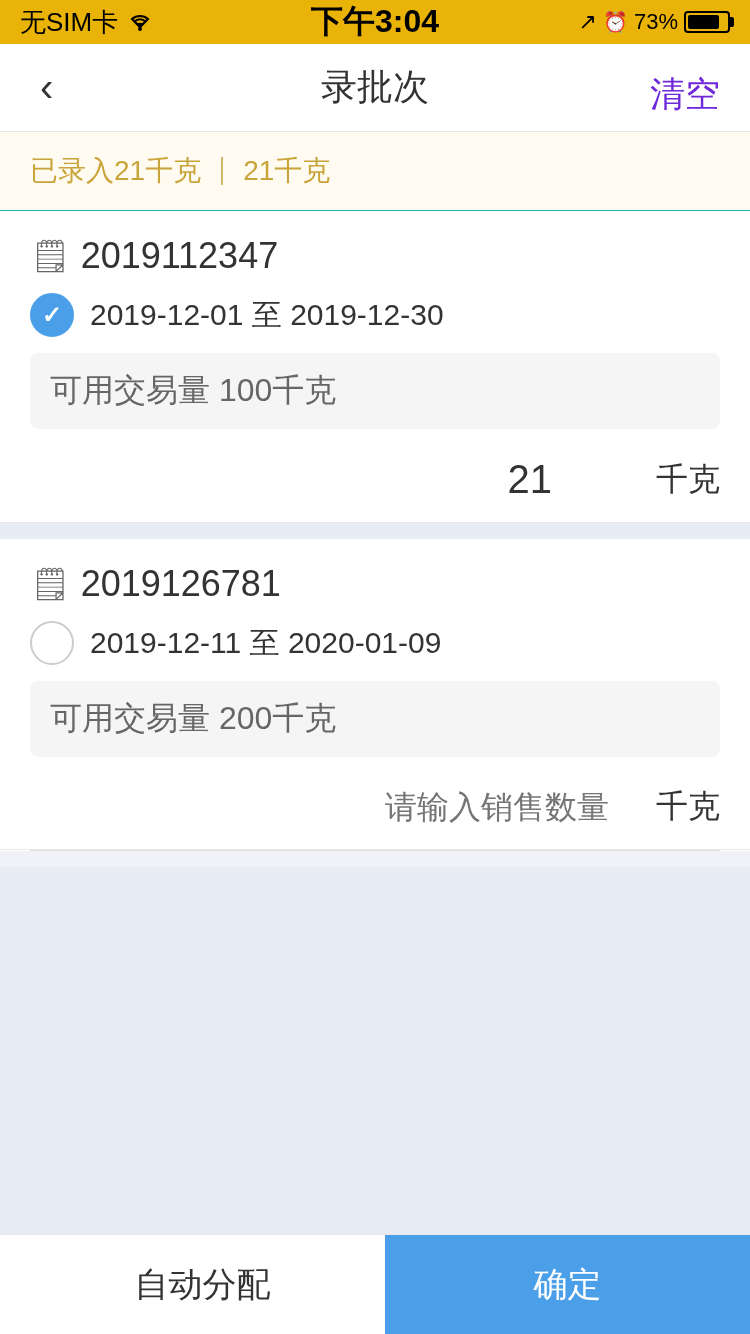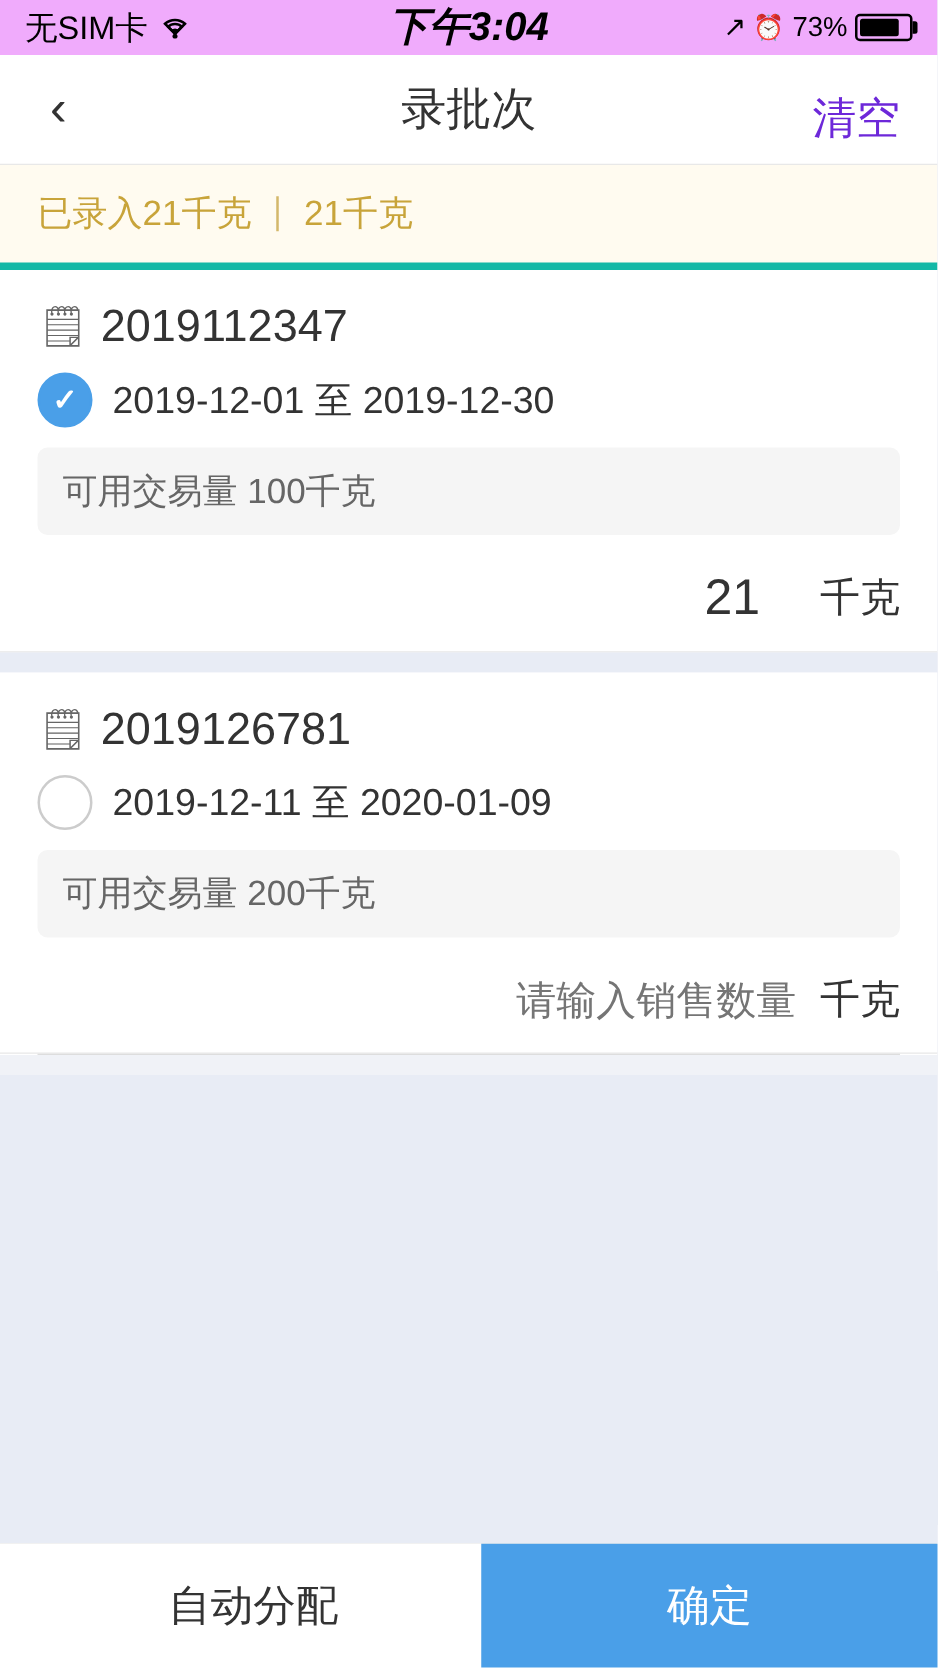--- a/index.html
+++ b/index.html
@@ -9,42 +9,41 @@
       min-height: 1334px;
       font-family: -apple-system, 'PingFang SC', 'Helvetica Neue', Arial, sans-serif;
       background: #f0f2f7;
       overflow-x: hidden;
     }
 
     
     .status-bar {
       width: 750px;
       height: 44px;
-      background: #f0abfc;
+      background: #eab308;
       display: flex;
       align-items: center;
       justify-content: space-between;
       padding: 0 20px;
       font-size: 28px;
     }
     .status-left {
       display: flex;
       align-items: center;
       gap: 8px;
       font-size: 26px;
       color: #000;
     }
     .status-center {
       font-size: 32px;
       font-weight: 600;
       color: #000;
       position: absolute;
       left: 50%;
       transform: translateX(-50%);
-      font-style: italic;
     }
     .status-right {
       display: flex;
       align-items: center;
       gap: 6px;
       font-size: 26px;
       color: #000;
     }
     .battery-icon {
       width: 46px;
@@ -108,21 +107,21 @@
       margin-top: 13px;
     }
 
     
     .summary-banner {
       background: #fffbf0;
       padding: 20px 30px;
       display: flex;
       align-items: center;
       gap: 20px;
-      border-bottom: 6px solid #14b8a6;
+      border-bottom: 1px solid #14b8a6;
     }
     .summary-recorded {
       font-size: 28px;
       color: #c8a43a;
     }
     .summary-divider {
       width: 2px;
       height: 28px;
       background: #d4b86a;
     }
@@ -184,30 +183,30 @@
       color: #333;
     }
 
     .batch-qty-row {
       margin: 0 30px 20px 30px;
       background: #f5f5f5;
       border-radius: 8px;
       padding: 16px 20px;
     }
     .batch-qty-text {
-      font-size: 28px;
+      font-size: 32px;
       color: #666;
     }
 
     .batch-input-row {
       display: flex;
       align-items: center;
       justify-content: flex-end;
       padding: 8px 30px 20px 30px;
-      gap: 4px;
+      gap: 32px;
       border-bottom: 1px solid #e8e8e8;
     }
     .batch-input-value {
       font-size: 40px;
       color: #333;
       font-weight: 500;
     }
     .batch-input-field {
       font-size: 32px;
       color: #bbb;

